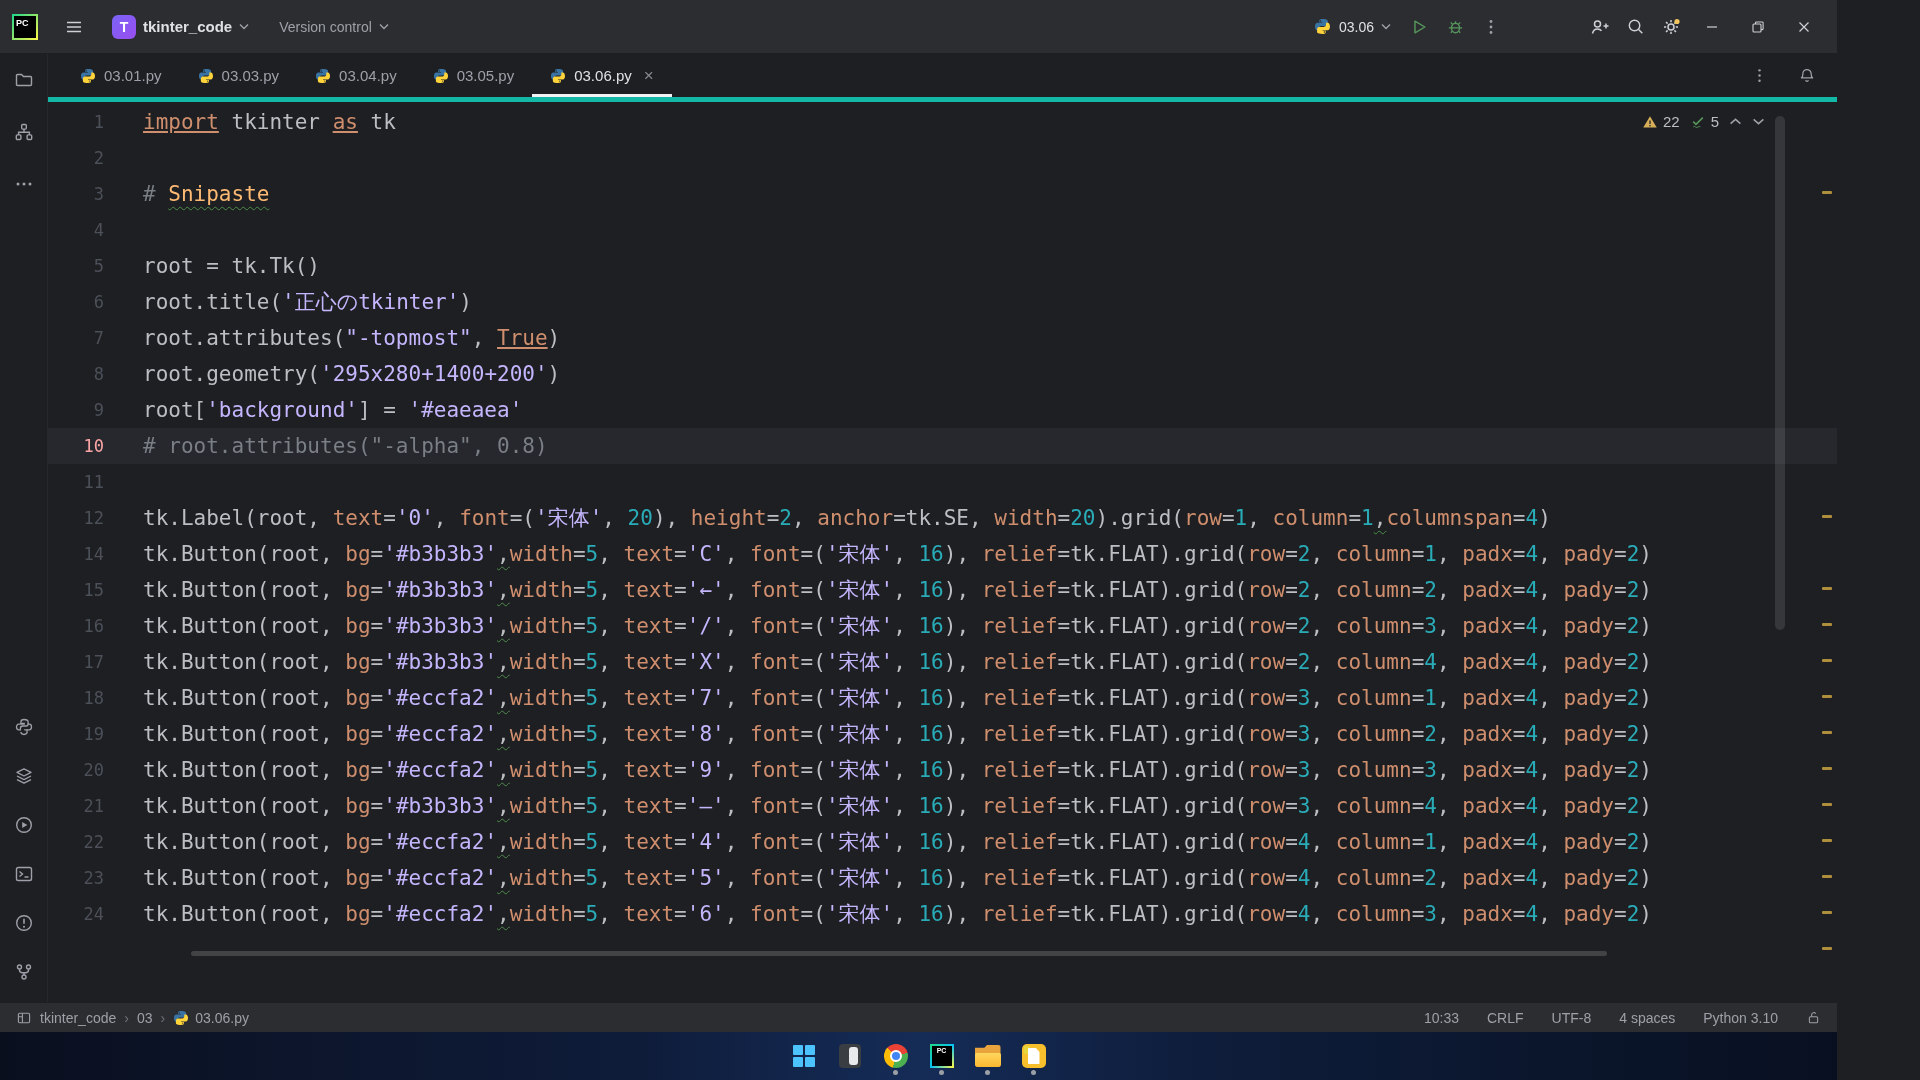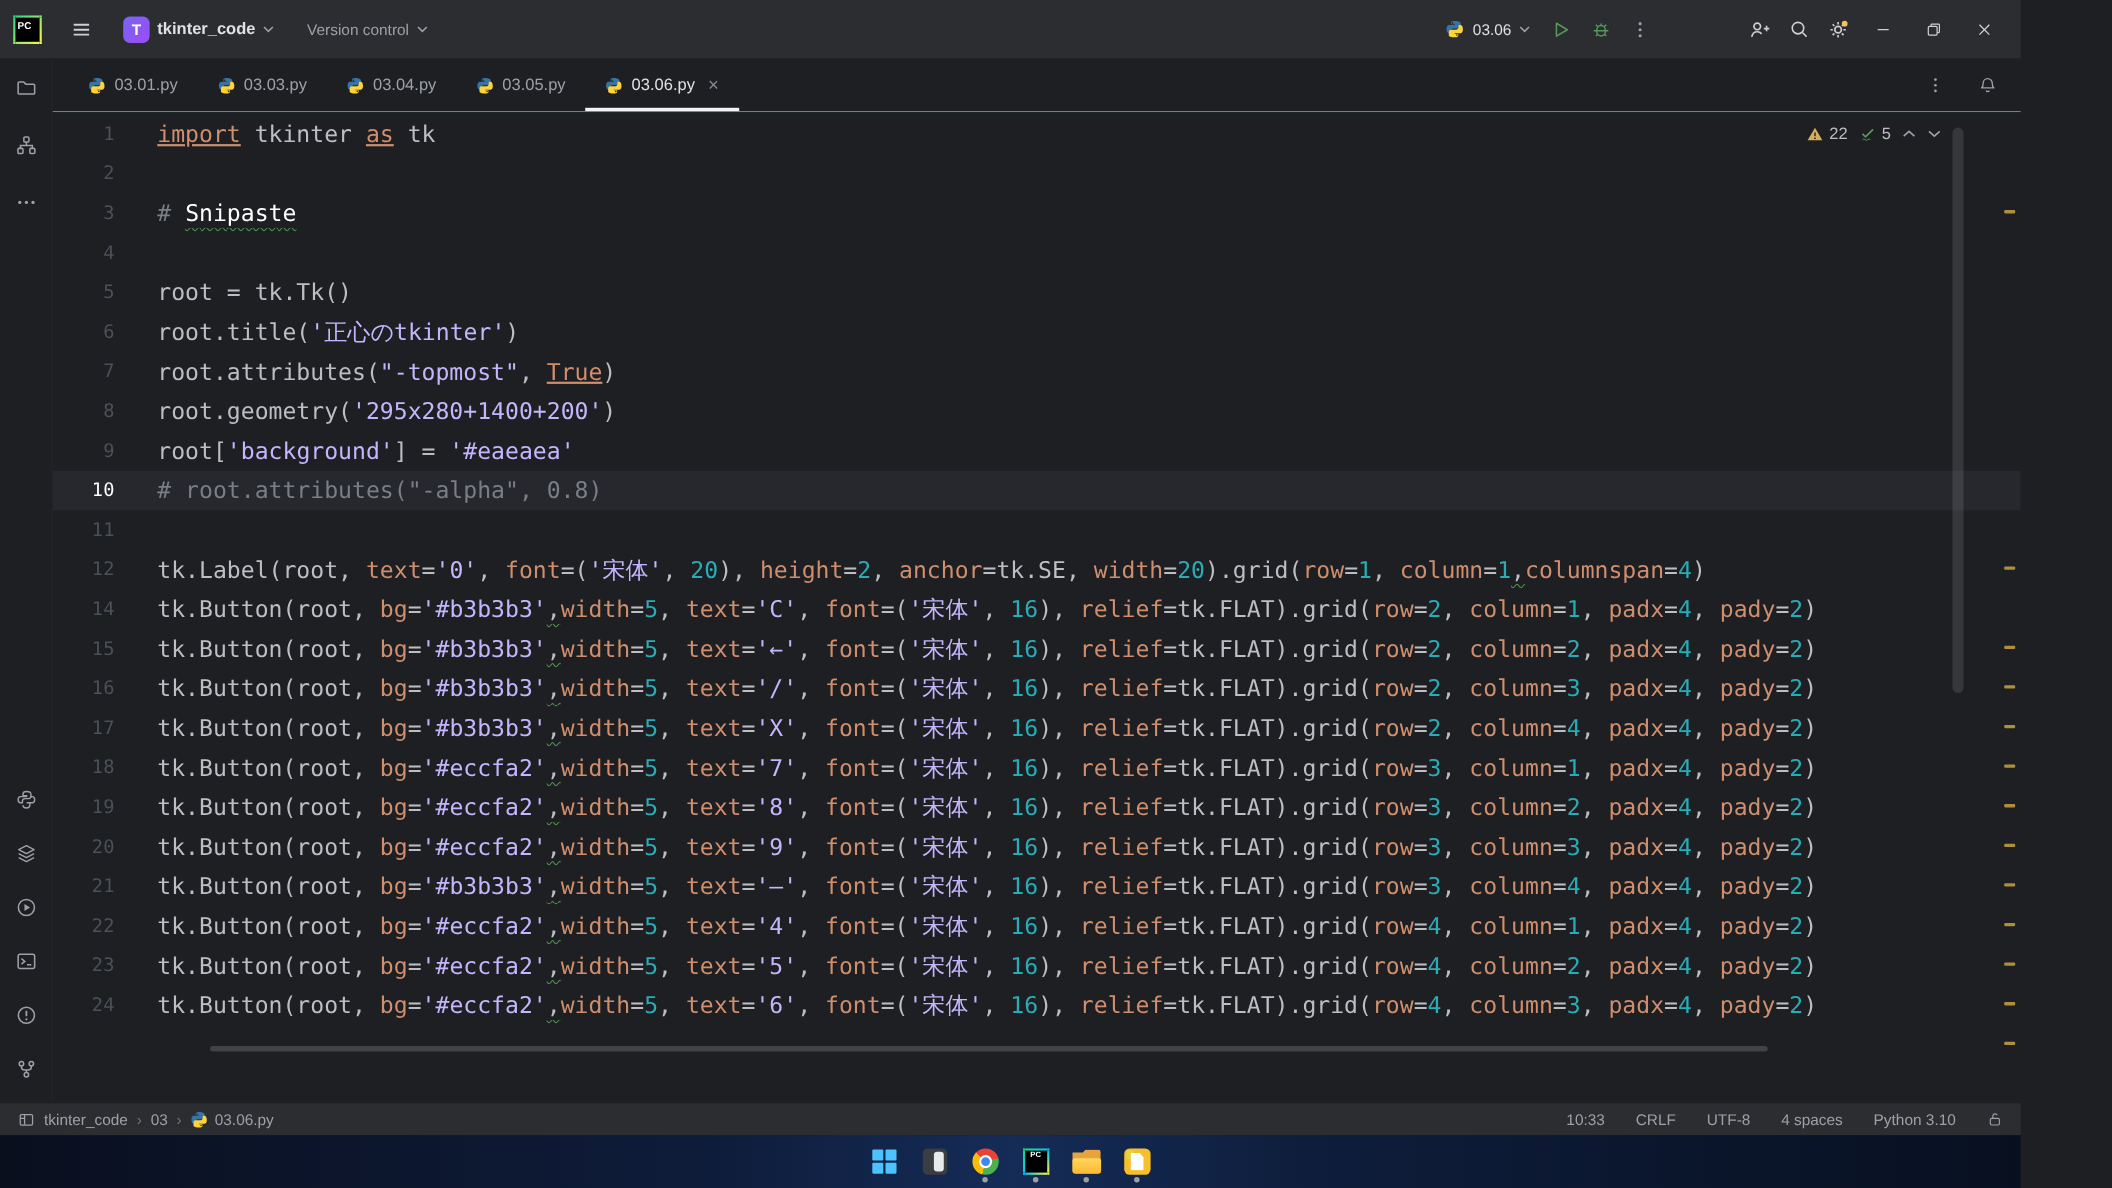--- a/index.html
+++ b/index.html
@@ -36,48 +36,48 @@
     display:flex; flex-direction:column; align-items:center; padding:8px 0 12px; flex:none; }
   .toolstrip .grp-top { display:flex; flex-direction:column; gap:16px; }
   .toolstrip .grp-bottom { margin-top:auto; display:flex; flex-direction:column; gap:13px; }
   .strip-btn { width:36px; height:36px; border-radius:6px; border:none; background:transparent;
     display:flex; align-items:center; justify-content:center; cursor:pointer; }
 
   .editor-zone { flex:1; display:flex; flex-direction:column; position:relative; min-width:0; }
 
   
   .tabbar { height:48px; background:#1e1f22; display:flex; align-items:stretch;
-    border-bottom:1px solid #14b8a6; flex:none; }
+    border-bottom:5px solid #14b8a6; flex:none; }
   .tabs { display:flex; align-items:stretch; padding-left:14px; }
   .tab { display:flex; align-items:center; gap:8px; padding:0 18px; cursor:pointer;
     position:relative; color:#9da0a8; font-size:15px; }
   .tab.active { color:#dfe1e5; }
   .tab.active::after { content:""; position:absolute; left:0; right:0; bottom:0; height:3px;
     background:#f2f3f5; }
   .tab .close { color:#868a91; font-size:17px; margin-left:4px; line-height:1; }
   .tabbar-right { margin-left:auto; display:flex; align-items:center; gap:20px; padding-right:16px; }
 
   
   .editor { flex:1; position:relative; background:#1e1f22; overflow:hidden;
     font-family:"DejaVu Sans Mono", monospace; }
   #code-lines { padding-top:2px; }
   .code-line { height:36px; display:flex; align-items:center; white-space:pre; }
   .code-line.current { background:#26282e; }
   .gutter-num { width:70px; flex:none; text-align:right; padding-right:14px;
     color:#4b5059; font-size:17px; }
-  .code-line.current .gutter-num { color:#ffffff; }
+  .code-line.current .gutter-num { color:#fca5a5; }
   .code-text { margin-left:25px; font-size:21px; letter-spacing:0; }
   .tk-d { color:#bcbec4; }
   .tk-k { color:#cf8e6d;text-decoration:underline; }
   .tk-a { color:#cf8e6d; }
   .tk-s { color:#c4b5fd; }
   .tk-n { color:#2aacb8; }
   .tk-c { color:#7a7e85; }
   .tk-w { color:#bcbec4; text-decoration:underline wavy #4c8c4a; text-decoration-thickness:1px; text-underline-offset:5px; }
-  .tk-cw { color:#ffffff; text-decoration:underline wavy #4c8c4a; text-decoration-thickness:1px; text-underline-offset:5px; }
+  .tk-cw { color:#fdba74; text-decoration:underline wavy #4c8c4a; text-decoration-thickness:1px; text-underline-offset:5px; }
 
   .inspections { position:absolute; top:8px; right:66px; display:flex; align-items:center;
     gap:10px; color:#bcbec4; font-family:"Liberation Sans",sans-serif; font-size:15px;
     background:#1e1f22; padding:3px 6px; border-radius:6px; cursor:pointer; }
   .insp-item { display:flex; align-items:center; gap:5px; }
   .vscroll { position:absolute; top:14px; right:52px; width:10px; height:514px;
     background:rgba(255,255,255,.11); border-radius:5px; cursor:pointer; }
   .hscroll { position:absolute; left:143px; right:230px; bottom:46px; height:5px;
     background:rgba(255,255,255,.16); border-radius:3px; cursor:pointer; }
   .stripe { position:absolute; top:0; bottom:0; right:0; width:20px; }

